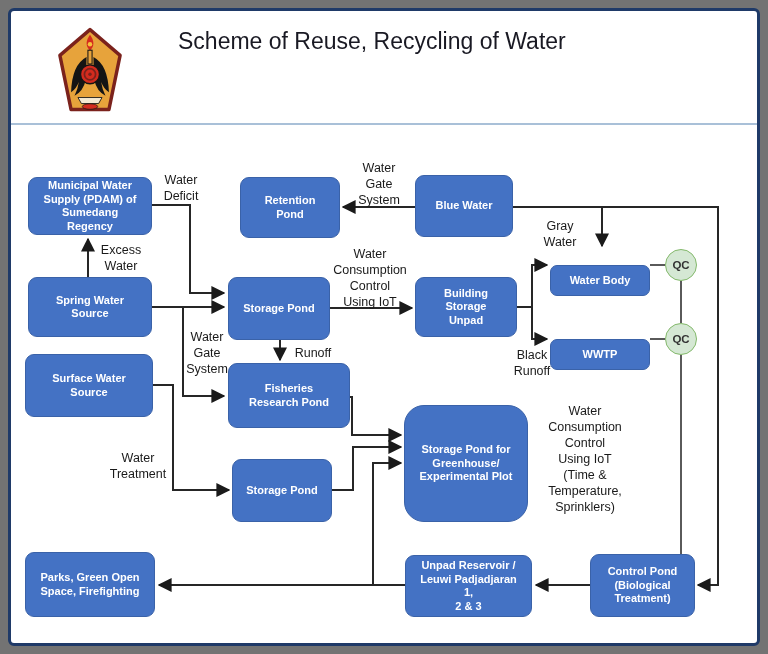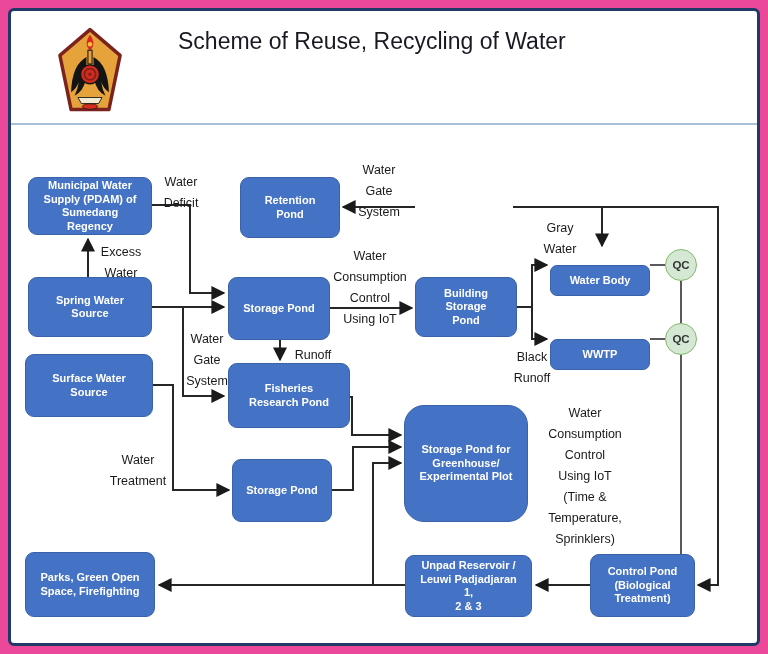--- a/index.html
+++ b/index.html
@@ -1,17 +1,17 @@
 <!DOCTYPE html>
 <html><head>
 <meta charset="utf-8">
 <style>
   html,body{margin:0;padding:0;background:#ffffff;}
   #root{
-    position:relative;width:768px;height:654px;background:#ec4899;
+    position:relative;width:768px;height:654px;background:#737373;
     font-family:"Liberation Sans", sans-serif;overflow:hidden;
   }
   .frame{
     position:absolute;left:8px;top:8px;width:752px;height:638px;
     border:3px solid #1F3A68;border-radius:6px;box-sizing:border-box;
     background:#ffffff;
   }
   .title-line{
     position:absolute;left:178px;color:#191923;font-size:23px;line-height:27px;
     white-space:nowrap;
@@ -30,21 +30,21 @@
   }
   .node.big{border-radius:20px;}
   .node.slim{border-radius:7px;margin-top:16px;}
   .qc{
     position:absolute;width:32px;height:32px;border-radius:50%;box-sizing:border-box;
     background:#D5E8D4;border:1.5px solid #84B96C;
     color:#333333;font-size:11.5px;font-weight:600;
     display:flex;align-items:center;justify-content:center;
   }
   .elabel{
-    position:absolute;color:#1a1a1a;font-size:12.5px;line-height:21px;
+    position:absolute;color:#1a1a1a;font-size:12.5px;line-height:16px;
     text-align:center;white-space:pre-line;
   }
 </style>
 </head>
 <body>
 
 <div id="root">
 
   <div class="frame"></div>
 
@@ -95,25 +95,26 @@
       <path d="M650,339 H665"></path>
       <path d="M681,281 V323"></path>
       <path d="M681,355 V554"></path>
     </g>
   </svg>
 
   <div class="node" style="left:28px;top:177px;width:124px;height:58px">Municipal Water
 Supply (PDAM) of
 Sumedang Regency</div>
   <div class="node" style="left:240px;top:177px;width:100px;height:61px">Retention Pond</div>
+  <div class="node" style="left:415px;top:175px;width:98px;height:62px">Blue Water</div>
   <div class="node" style="left:28px;top:277px;width:124px;height:60px">Spring Water
 Source</div>
   <div class="node" style="left:228px;top:277px;width:102px;height:63px">Storage Pond</div>
   <div class="node" style="left:415px;top:277px;width:102px;height:60px">Building Storage
-Pond</div>
+Unpad</div>
   <div class="node slim" style="left:550px;top:249px;width:100px;height:31px">Water Body</div>
   <div class="node slim" style="left:550px;top:323px;width:100px;height:31px">WWTP</div>
   <div class="node" style="left:25px;top:354px;width:128px;height:63px">Surface Water
 Source</div>
   <div class="node" style="left:228px;top:363px;width:122px;height:65px">Fisheries
 Research Pond</div>
   <div class="node" style="left:232px;top:459px;width:100px;height:63px">Storage Pond</div>
   <div class="node big" style="left:404px;top:405px;width:124px;height:117px">Storage Pond for
 Greenhouse/
 Experimental Plot</div>

